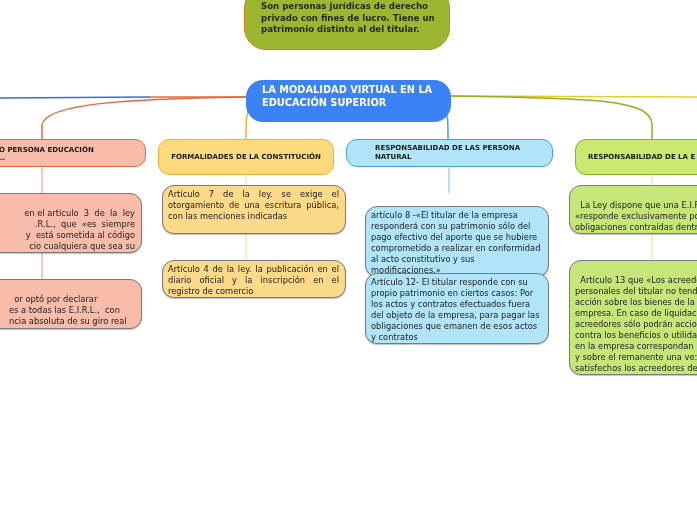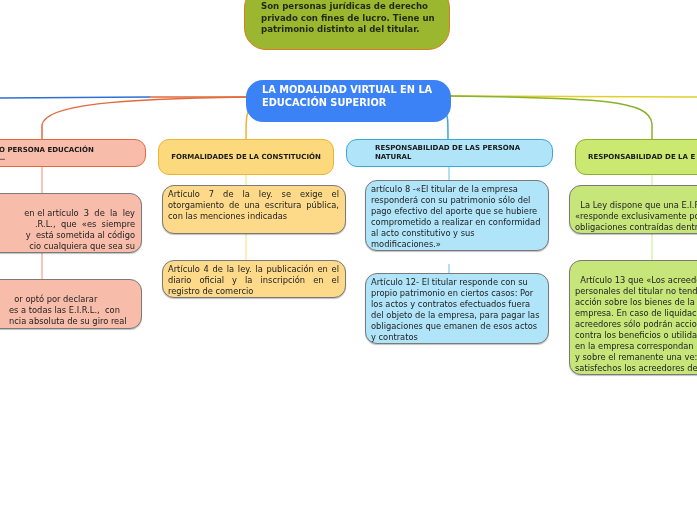--- a/index.html
+++ b/index.html
@@ -102,21 +102,21 @@
 <div class="node leaf l-yel just" style="left:154px;top:185px;width:184px;height:49px;">
   <span>Artículo 7 de la ley. se exige el otorgamiento de una escritura pública,  con  las  menciones indicadas</span>
 </div>
 <div class="node leaf l-yel just" style="left:154px;top:260px;width:184px;height:38px;">
   <span>Artículo  4  de  la  ley.  la publicación en el diario  oficial y la  inscripción en el registro  de  comercio</span>
 </div>
 
 <div class="node branch b-blue">
   <span style="width:150px;">RESPONSABILIDAD DE LAS PERSONA NATURAL</span>
 </div>
-<div class="node leaf l-blue" style="left:357px;top:180px;width:184px;height:71px;">
+<div class="node leaf l-blue" style="left:357px;top:206px;width:184px;height:71px;">
   <span>artículo 8 -«El titular de la empresa responderá con su patrimonio sólo del pago efectivo del aporte que se hubiere comprometido a realizar en conformidad al acto constitutivo y sus modificaciones.»</span>
 </div>
 <div class="node leaf l-blue" style="left:357px;top:273px;width:184px;height:71px;">
   <span>Artículo 12- El titular responde con su propio patrimonio en ciertos casos: Por los actos y contratos efectuados fuera del objeto de la empresa, para pagar las obligaciones que emanen de esos actos y contratos</span>
 </div>
 
 <div class="node branch b-green">
   <span style="white-space:nowrap;">RESPONSABILIDAD DE LA E</span>
 </div>
 <div class="node leaf l-green" style="left:561px;top:185px;width:160px;height:49px;white-space:pre;">

